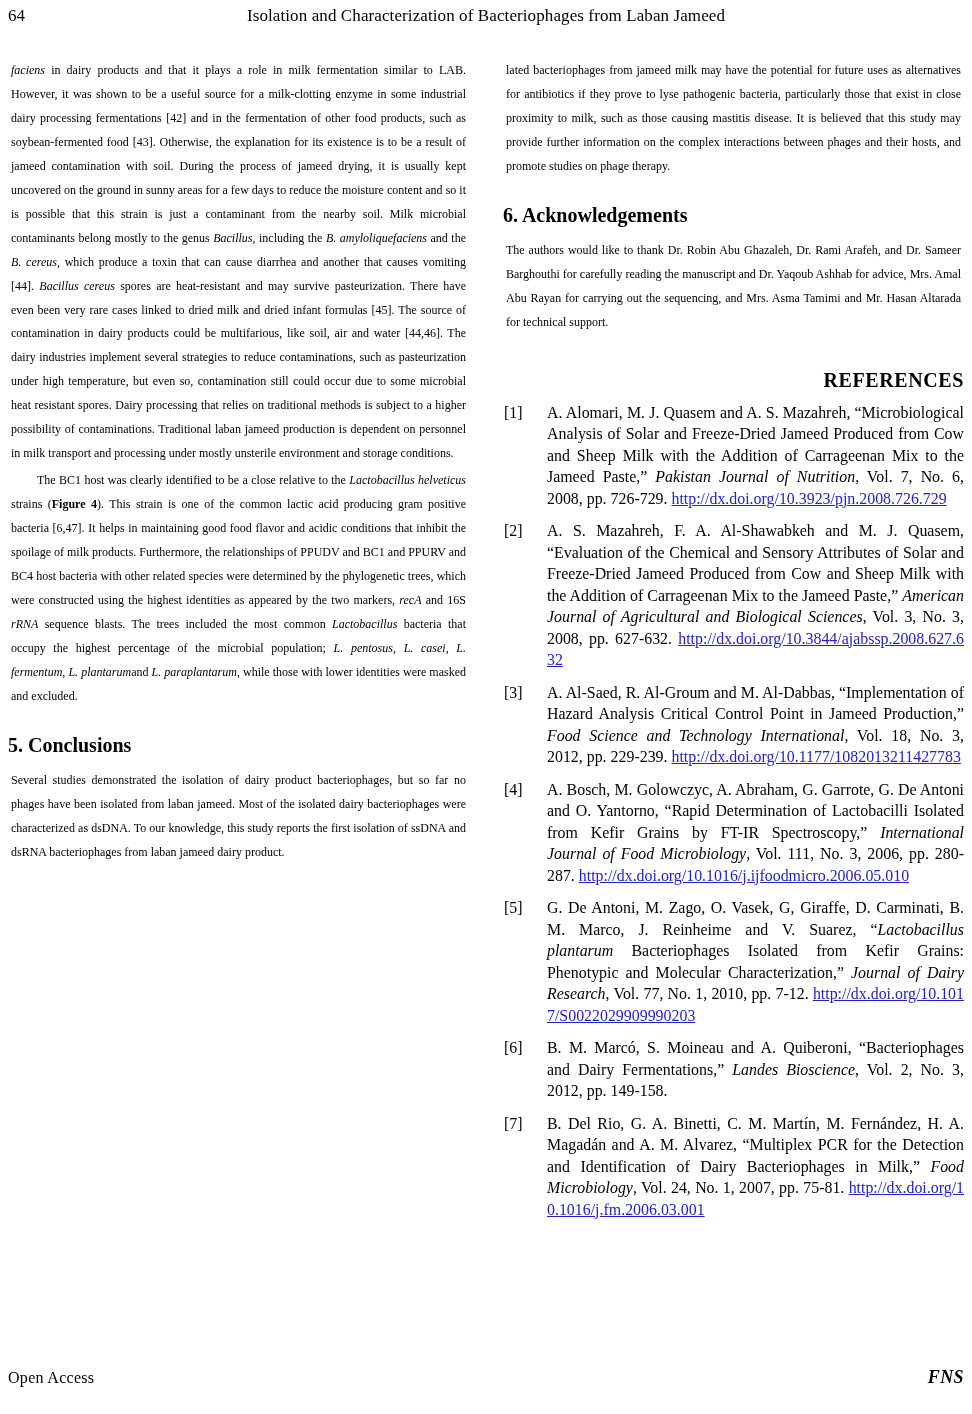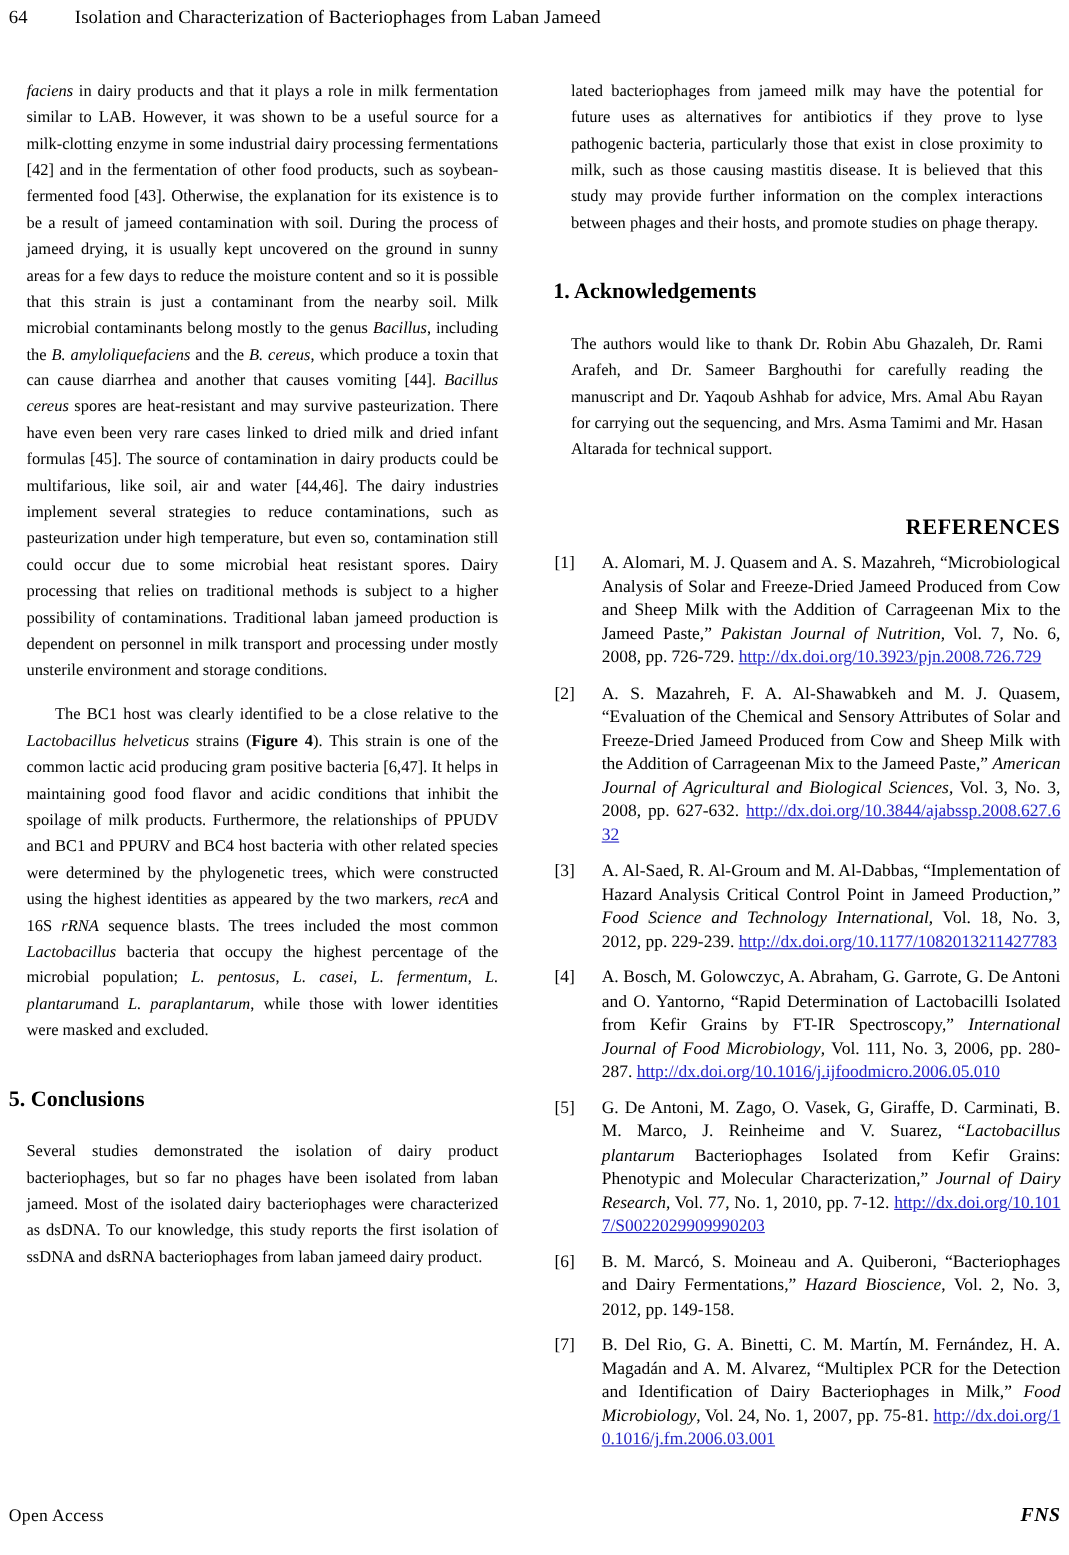--- a/index.html
+++ b/index.html
@@ -32,20 +32,21 @@
     align-items: baseline;
   }
   .folio {
     font-size: 17px;
     line-height: 20px;
     width: 60px;
     flex: 0 0 60px;
   }
   .head-title {
     flex: 1 1 auto;
+    text-align: center;
     font-size: 17px;
     line-height: 20px;
     letter-spacing: 0.1px;
     padding-right: 60px;
   }
 
   
   .columns {
     position: absolute;
     left: 8px;
@@ -54,22 +55,22 @@
     height: 1285px;
     display: flex;
     gap: 34px;
   }
   .col {
     width: 461px;
     flex: 0 0 461px;
   }
 
   p.body-par {
-    margin: 16px;
-    font-size: 15px;
+    margin: 3px;
+    font-size: 12px;
     line-height: 23.95px;
     text-align: justify;
     text-justify: inter-word;
     hyphens: manual;
   }
   p.indent { text-indent: 26px; }
 
   h2.section-head {
     margin: 0;
     padding: 21px 0 9px 0;
@@ -158,21 +159,21 @@
       <h2 class="section-head">5. Conclusions</h2>
 
       <p class="body-par">Several studies demonstrated the isolation of dairy product bacteriophages, but so far no phages have been isolated from laban jameed. Most of the isolated dairy bacteriophages were characterized as dsDNA. To our knowledge, this study reports the first isolation of ssDNA and dsRNA bacteriophages from laban jameed dairy product.</p>
 
     </div>
 
     <div class="col">
 
       <p class="body-par">lated bacteriophages from jameed milk may have the potential for future uses as alternatives for antibiotics if they prove to lyse pathogenic bacteria, particularly those that exist in close proximity to milk, such as those causing mastitis disease. It is believed that this study may provide further information on the complex interactions between phages and their hosts, and promote studies on phage therapy.</p>
 
-      <h2 class="section-head">1. Acknowledgements</h2>
+      <h2 class="section-head">6. Acknowledgements</h2>
 
       <p class="body-par">The authors would like to thank Dr. Robin Abu Ghazaleh, Dr. Rami Arafeh, and Dr. Sameer Barghouthi for carefully reading the manuscript and Dr. Yaqoub Ashhab for advice, Mrs. Amal Abu Rayan for carrying out the sequencing, and Mrs. Asma Tamimi and Mr. Hasan Altarada for technical support.</p>
 
       <h2 class="refs-head">REFERENCES</h2>
 
       <div class="ref-list">
 
         <div class="ref-item">
           <div class="ref-num">[1]</div>
           <div class="ref-text lastline-left"><span>A. Alomari, M. J. Quasem and A. S. Mazahreh, “Microbiological Analysis of Solar and Freeze-Dried Jameed Produced from Cow and Sheep Milk with the Addition of Carrageenan Mix to the Jameed Paste,” </span><i>Pakistan Journal of Nutrition</i><span>, Vol. 7, No. 6, 2008, pp. 726-729. </span><a class="doi" href="#">http://dx.doi.org/10.3923/pjn.2008.726.729</a></div>
@@ -193,21 +194,21 @@
           <div class="ref-text lastline-left"><span>A. Bosch, M. Golowczyc, A. Abraham, G. Garrote, G. De Antoni and O. Yantorno, “Rapid Determination of Lactobacilli Isolated from Kefir Grains by FT-IR Spectroscopy,” </span><i>International Journal of Food Microbiology</i><span>, Vol. 111, No. 3, 2006, pp. 280-287. </span><a class="doi" href="#">http://dx.doi.org/10.1016/j.ijfoodmicro.2006.05.010</a></div>
         </div>
 
         <div class="ref-item">
           <div class="ref-num">[5]</div>
           <div class="ref-text lastline-left"><span>G. De Antoni, M. Zago, O. Vasek, G, Giraffe, D. Carminati, B. M. Marco, J. Reinheime and V. Suarez, “</span><i>Lactobacillus plantarum</i><span> Bacteriophages Isolated from Kefir Grains: Phenotypic and Molecular Characterization,” </span><i>Journal of Dairy Research</i><span>, Vol. 77, No. 1, 2010, pp. 7-12. </span><a class="doi" href="#">http://dx.doi.org/10.1017/S0022029909990203</a></div>
         </div>
 
         <div class="ref-item">
           <div class="ref-num">[6]</div>
-          <div class="ref-text lastline-left"><span>B. M. Marcó, S. Moineau and A. Quiberoni, “Bacteriophages and Dairy Fermentations,” </span><i>Hazard Bioscience</i><span>, Vol. 2, No. 3, 2012, pp. 149-158.</span></div>
+          <div class="ref-text lastline-left"><span>B. M. Marcó, S. Moineau and A. Quiberoni, “Bacteriophages and Dairy Fermentations,” </span><i>Landes Bioscience</i><span>, Vol. 2, No. 3, 2012, pp. 149-158.</span></div>
         </div>
 
         <div class="ref-item">
           <div class="ref-num">[7]</div>
           <div class="ref-text lastline-left"><span>B. Del Rio, G. A. Binetti, C. M. Martín, M. Fernández, H. A. Magadán and  A. M. Alvarez, “Multiplex PCR for the Detection and Identification of Dairy Bacteriophages in Milk,” </span><i>Food Microbiology</i><span>, Vol. 24, No. 1, 2007, pp. 75-81. </span><a class="doi" href="#">http://dx.doi.org/10.1016/j.fm.2006.03.001</a></div>
         </div>
 
       </div>
     </div>
   </div>

